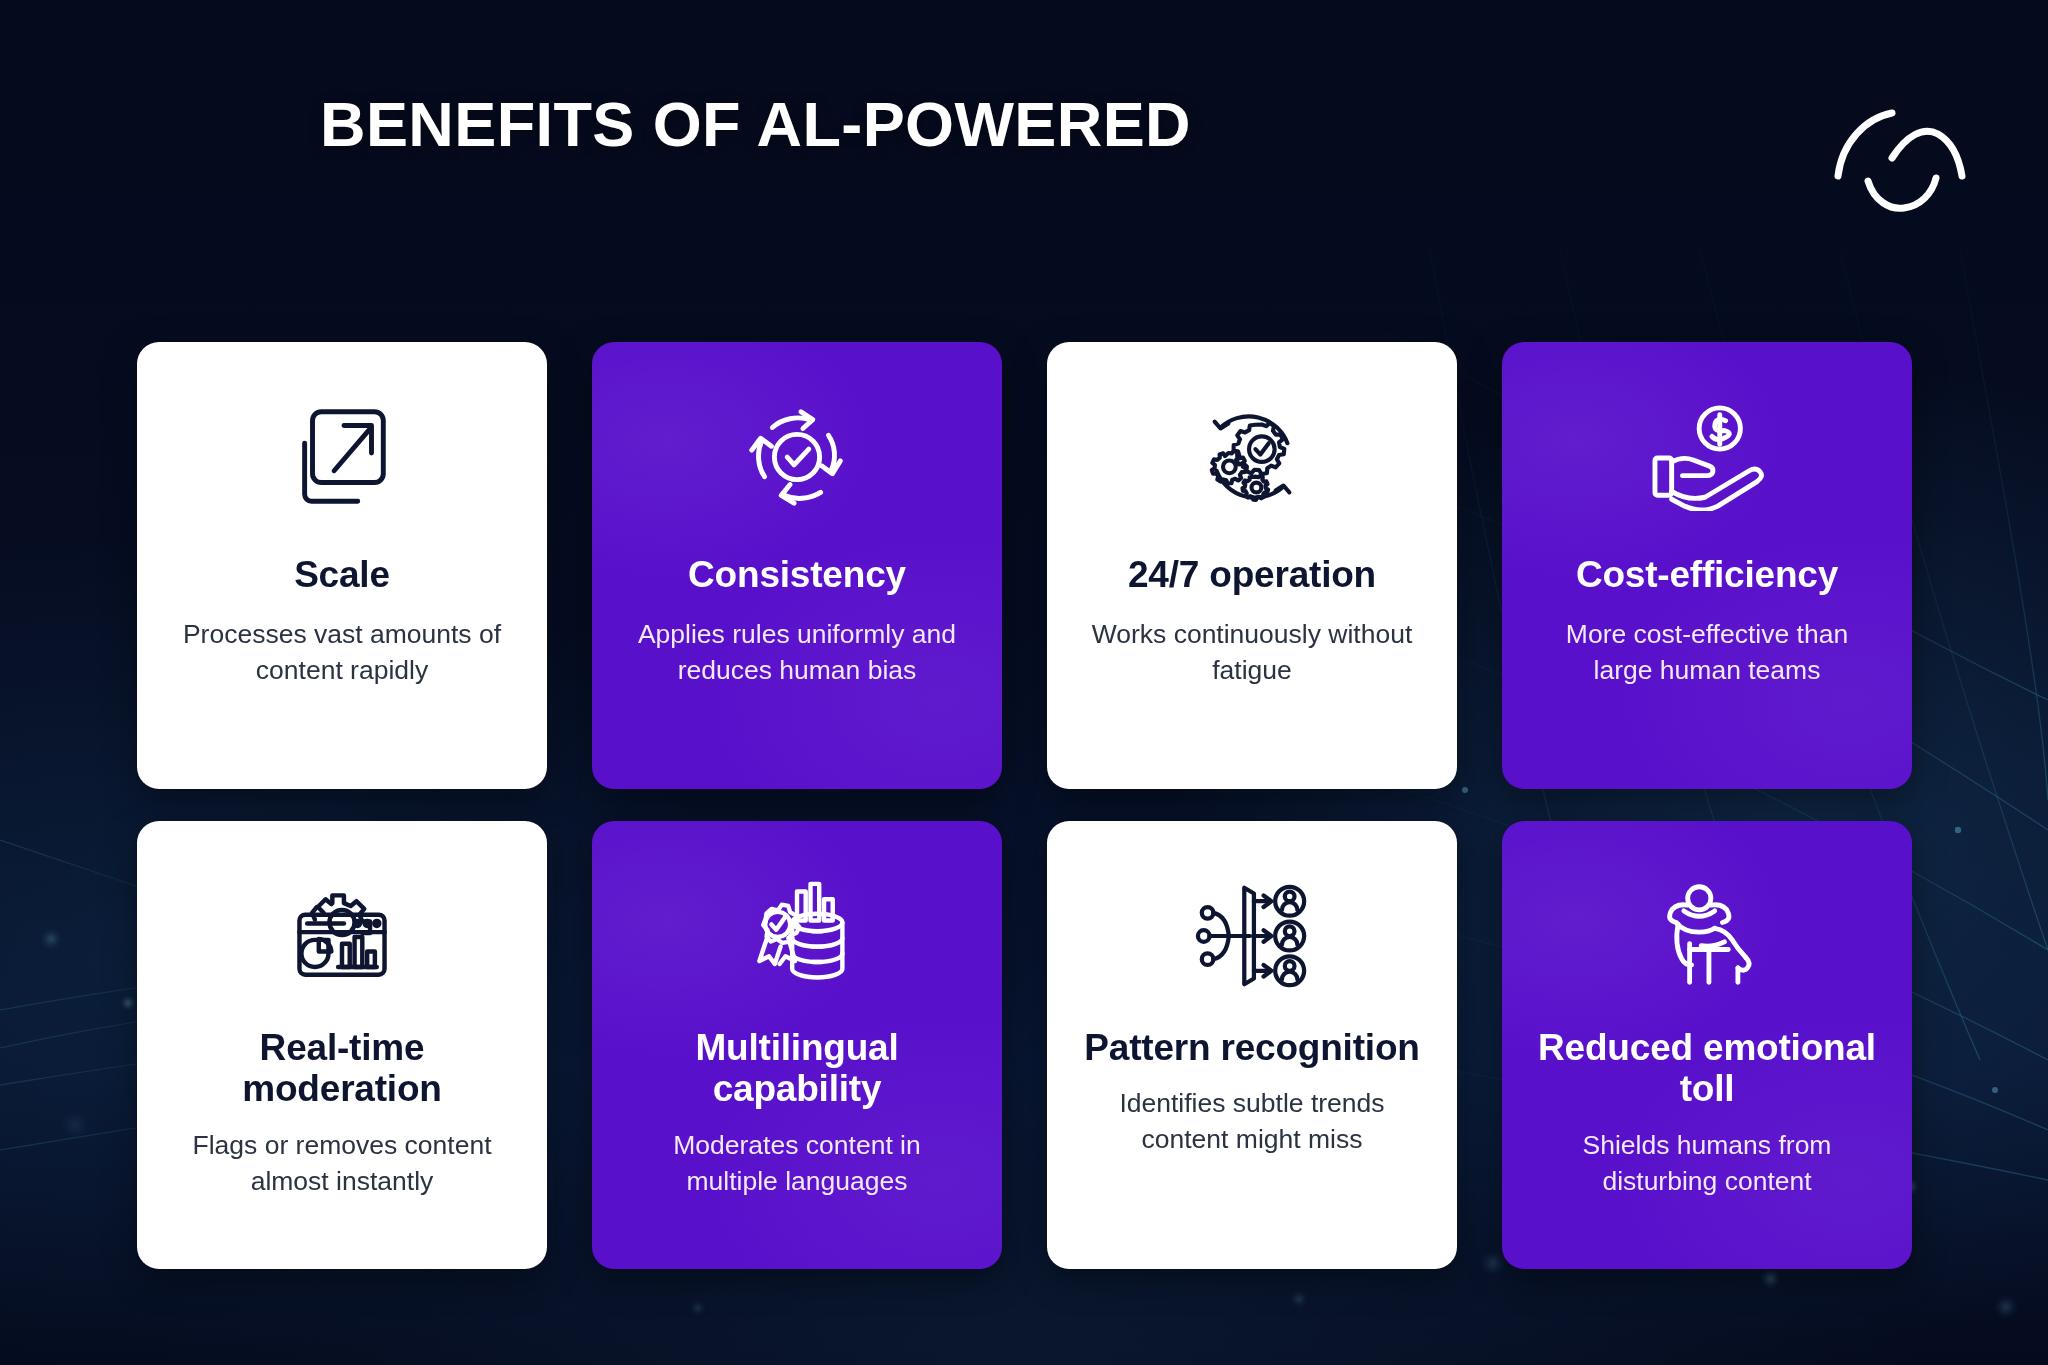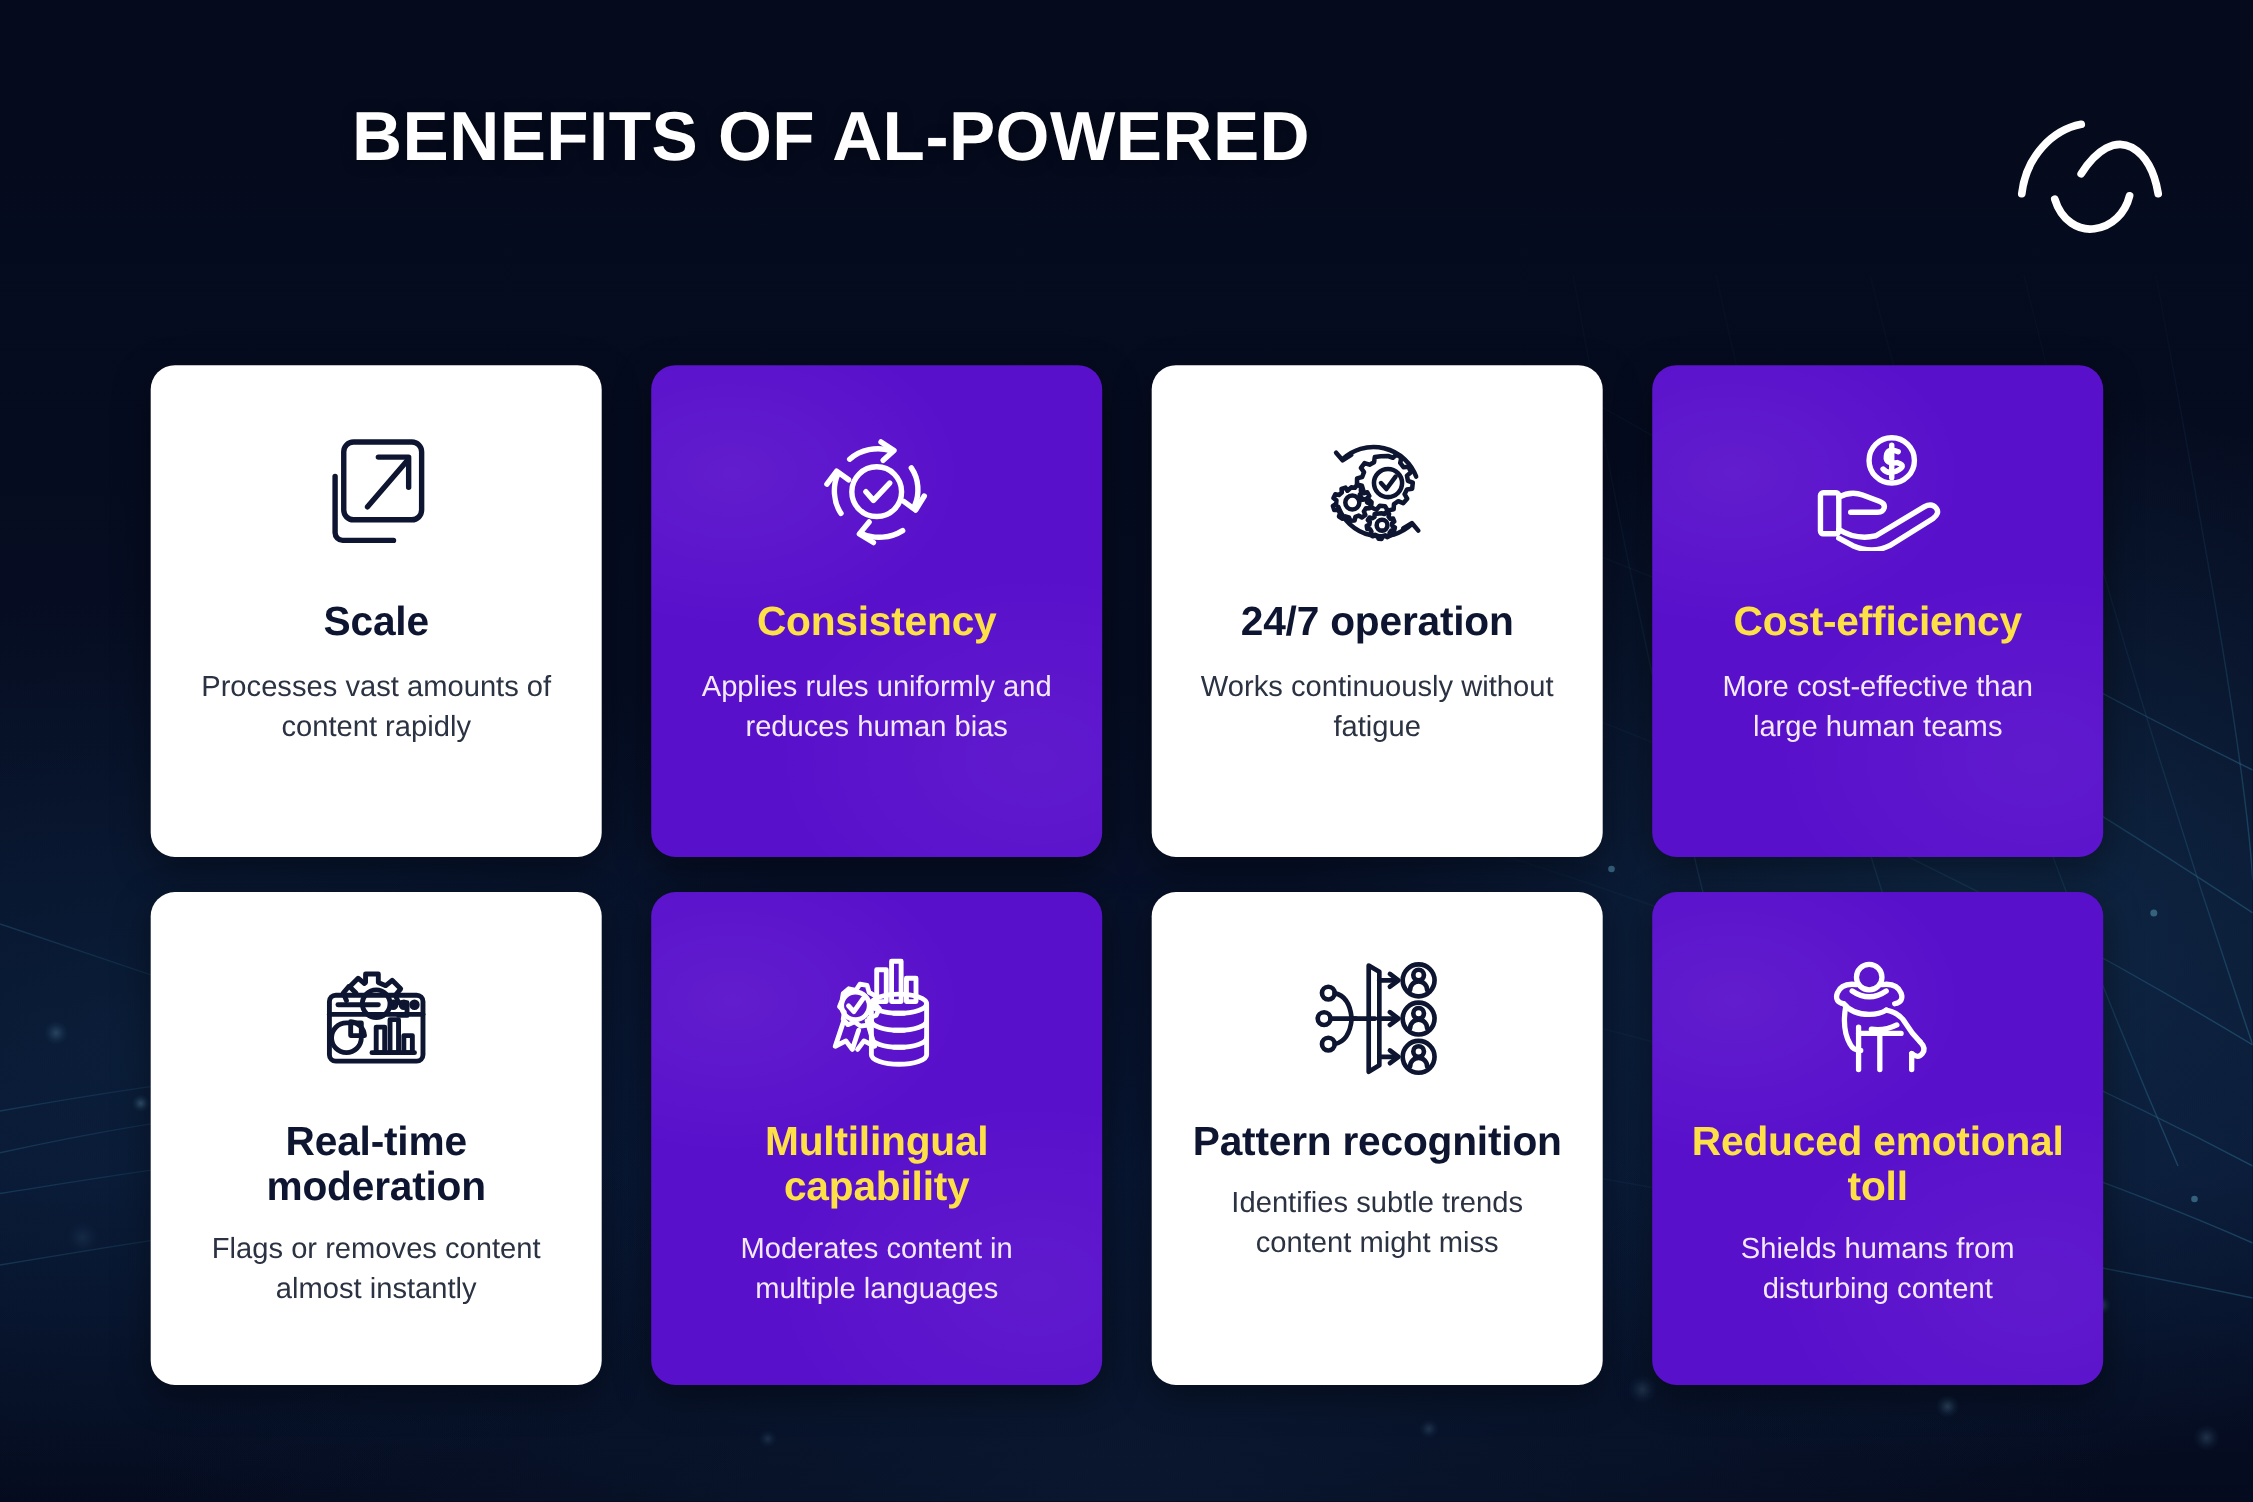--- a/index.html
+++ b/index.html
@@ -60,21 +60,21 @@
     position: absolute;
     top: 98px;
     right: 72px;
     width: 150px;
     height: 115px;
   }
 
   
   #card-grid {
     position: absolute;
-    top: 332px;
+    top: 342px;
     left: 137px;
     width: 1774px;
     display: grid;
     grid-template-columns: repeat(4, 410px);
     grid-template-rows: 447px 448px;
     column-gap: 45px;
     row-gap: 32px;
   }
   .card {
     border-radius: 22px;
@@ -117,21 +117,21 @@
   .card-title {
     font-family: "Liberation Sans", sans-serif;
     font-weight: bold;
     font-size: 37px;
     line-height: 1.12;
     text-align: center;
     letter-spacing: -0.2px;
     margin-top: 28px;
   }
   .card.light .card-title { color: #0d1530; }
-  .card.purple .card-title { color: #fde047; }
+  .card.purple .card-title { color: #ffffff; }
 
   .card-desc {
     font-family: "Liberation Sans", sans-serif;
     font-weight: normal;
     font-size: 26.5px;
     line-height: 1.35;
     text-align: center;
     margin-top: 22px;
     max-width: 330px;
   }

